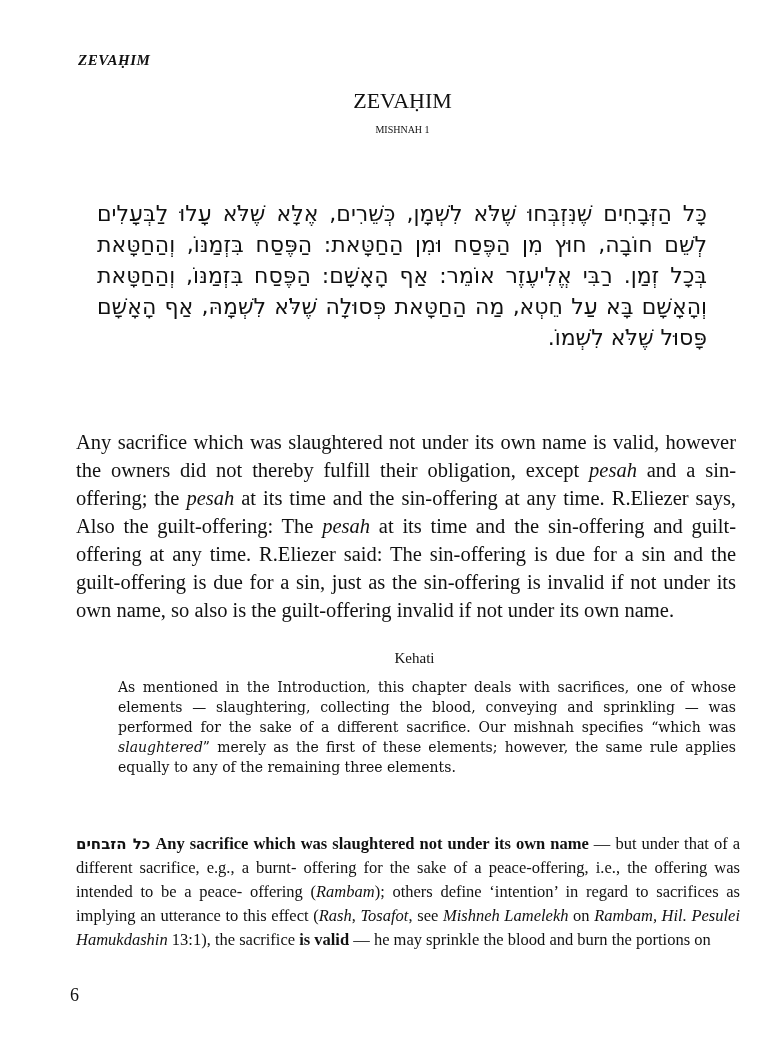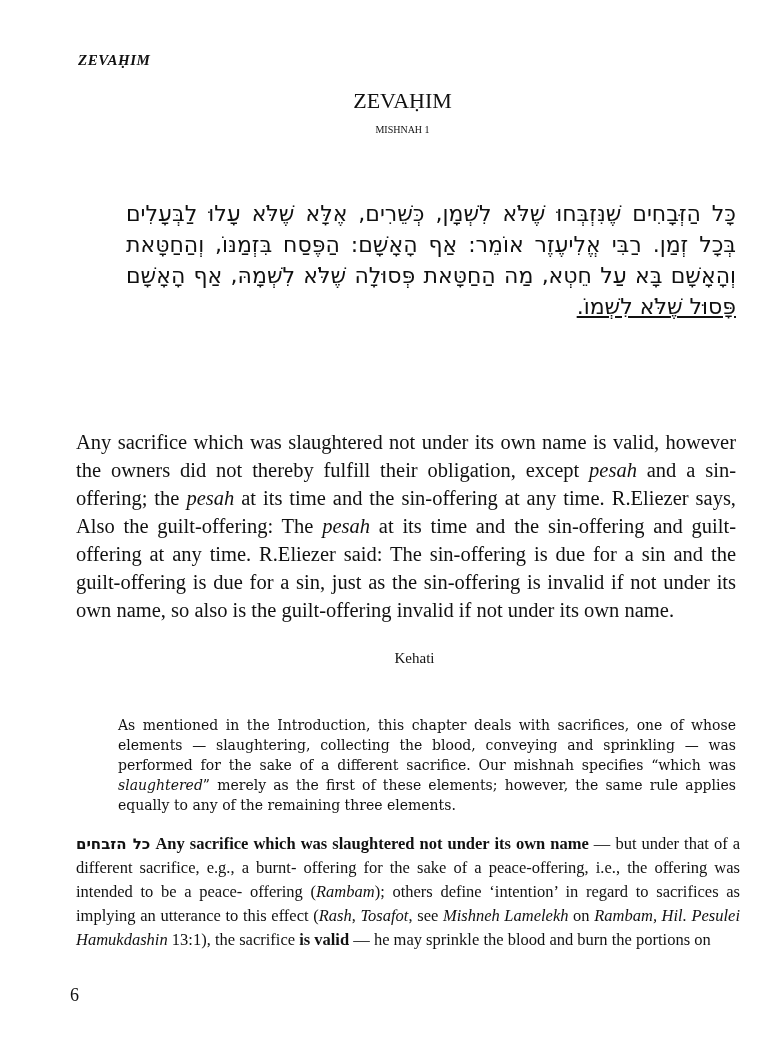--- a/index.html
+++ b/index.html
@@ -10,38 +10,38 @@
     }
     .running-head {
       position: absolute; left: 78px; top: 52px;
       font-size: 15px; font-weight: bold; font-style: italic; letter-spacing: 0.5px;
     }
     .titles { position: absolute; left: 0; width: 765px; top: 86px; text-align: center; }
     .titles .tractate { font-size: 22px; margin-left: 40px; line-height: 30px; }
     .titles .chapter { font-size: 17px; margin-left: 40px; line-height: 30px; font-variant: small-caps; }
     .titles .mishnah { font-size: 10px; margin-left: 40px; line-height: 28px; }
     .hebrew {
-      position: absolute; left: 126px; top: 198px; width: 610px;
+      position: absolute; left: 97px; top: 198px; width: 610px;
       direction: rtl; text-align: justify; text-align-last: right;
       font-family: "DejaVu Sans", sans-serif; font-size: 22px; line-height: 31px;
     }
     .hebrew .line { display: block; text-align: justify; text-align-last: justify; }
-    .hebrew .line.last { text-align-last: right; text-decoration: underline; }
+    .hebrew .line.last { text-align-last: right; }
     .translation {
       position: absolute; left: 76px; top: 428px; width: 660px;
       font-size: 20.5px; line-height: 28px; text-align: justify;
     }
     .kehati-title {
       position: absolute; left: 0; width: 765px; top: 650px; text-align: center;
       font-size: 15px; margin-left: 32px;
     }
     .kehati-body {
       position: absolute; left: 118px; top: 677px; width: 618px;
       font-size: 15.5px; line-height: 20px; text-align: justify;
-      font-family: "DejaVu Serif", serif; font-size: 14px; margin-top: 38px;
+      font-family: "DejaVu Serif", serif; font-size: 14px;
     }
     .commentary {
       position: absolute; left: 76px; top: 832px; width: 664px;
       font-size: 16.5px; line-height: 24px; text-align: justify;
     }
     .commentary .heb-lemma { font-family: "DejaVu Sans", sans-serif; font-weight: bold; font-size: 15px; margin-top: 44px; }
     .commentary .bold { font-weight: bold; }
     .page-number {
       position: absolute; left: 70px; top: 985px; font-size: 18px;
     }
@@ -52,20 +52,21 @@
 
 <div class="running-head">ZEVAḤIM</div>
 
 <div class="titles">
   <div class="tractate">ZEVAḤIM</div>
   <div class="mishnah">MISHNAH 1</div>
 </div>
 
 <div class="hebrew">
   <span class="line">כָּל הַזְּבָחִים שֶׁנִּזְבְּחוּ שֶׁלֹּא לִשְׁמָן, כְּשֵׁרִים, אֶלָּא שֶׁלֹּא עָלוּ לַבְּעָלִים</span>
+  <span class="line">לְשֵׁם חוֹבָה, חוּץ מִן הַפֶּסַח וּמִן הַחַטָּאת: הַפֶּסַח בִּזְמַנּוֹ, וְהַחַטָּאת</span>
   <span class="line">בְּכָל זְמַן. רַבִּי אֱלִיעֶזֶר אוֹמֵר: אַף הָאָשָׁם: הַפֶּסַח בִּזְמַנּוֹ, וְהַחַטָּאת</span>
   <span class="line">וְהָאָשָׁם בָּא עַל חֵטְא, מַה הַחַטָּאת פְּסוּלָה שֶׁלֹּא לִשְׁמָהּ, אַף הָאָשָׁם</span>
   <span class="line last">פָּסוּל שֶׁלֹּא לִשְׁמוֹ.</span>
 </div>
 
 <div class="translation"><span>Any sacrifice which was slaughtered not under its own name is valid, however the owners did not thereby fulfill their obligation, except </span><i>pesah</i><span> and a sin-offering; the </span><i>pesah</i><span> at its time and the sin-offering at any time. R.Eliezer says, Also the guilt-offering: The </span><i>pesah</i><span> at its time and the sin-offering and guilt-offering at any time. R.Eliezer said: The sin-offering is due for a sin and the guilt-offering is due for a sin, just as the sin-offering is invalid if not under its own name, so also is the guilt-offering invalid if not under its own name.</span></div>
 
 <div class="kehati-title">Kehati</div>
 
 <div class="kehati-body"><span>As mentioned in the Introduction, this chapter deals with sacrifices, one of whose elements — slaughtering, collecting the blood, conveying and sprinkling — was performed for the sake of a different sacrifice. Our mishnah specifies “which was </span><i>slaughtered</i><span>” merely as the first of these elements; however, the same rule applies equally to any of the remaining three elements.</span></div>

